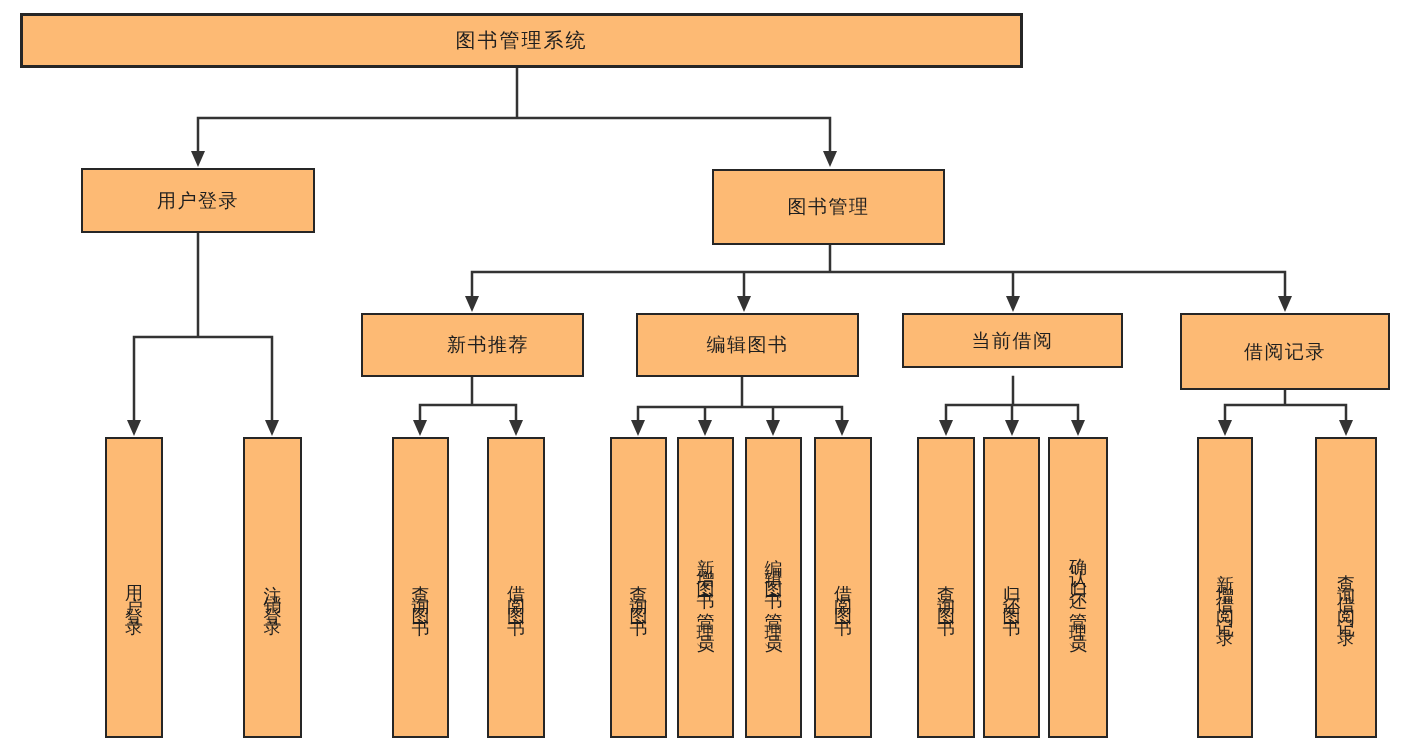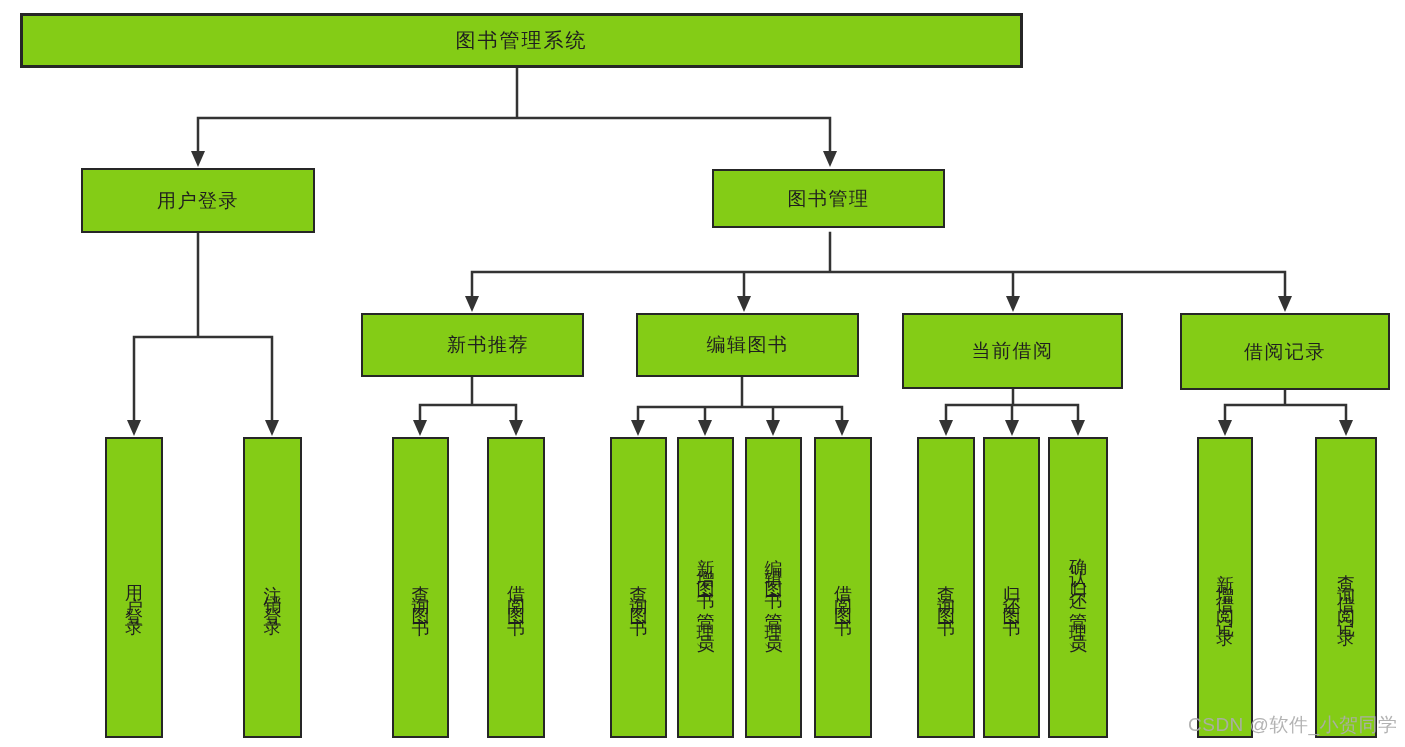--- a/index.html
+++ b/index.html
@@ -2,38 +2,38 @@
 <html><head>
 <meta charset="utf-8">
 <style>
   html,body { margin:0; padding:0; background:#ffffff; }
   .canvas {
     position:relative; width:1405px; height:747px; background:#ffffff;
     font-family:"Liberation Sans", sans-serif; color:#1f1f1f; overflow:hidden;
   }
   svg.connectors { position:absolute; left:0; top:0; width:1405px; height:747px; }
   .box {
-    position:absolute; background:#84cc16; border:2.5px solid #262626;
+    position:absolute; background:#fdba74; border:2.5px solid #262626;
     box-sizing:border-box; display:flex; align-items:center; justify-content:center;
   }
   .hbox span { font-size:19px; letter-spacing:1.5px; white-space:nowrap; }
   #n-root { border-width:3px; }
   #n-root span { font-size:20px; letter-spacing:2px; }
   .vbox span {
     writing-mode:vertical-lr; text-orientation:mixed;
     font-size:18px; line-height:1; letter-spacing:11px; padding-top:11px;
     white-space:nowrap;
   }
   
   #n-root        { left:20px;   top:13px;  width:1003px; height:55px; }
   #n-user-login  { left:81px;   top:168px; width:234px;  height:65px; }
-  #n-book-mgmt   { left:712px;  top:169px; width:233px;  height:59px;text-align:center; }
+  #n-book-mgmt   { left:712px;  top:169px; width:233px;  height:76px;text-align:center; }
   #n-nbr         { left:361px;  top:313px; width:223px;  height:64px;padding-left:31px; }
   #n-bb          { left:636px;  top:313px; width:223px;  height:64px; }
-  #n-cb          { left:902px;  top:313px; width:221px;  height:76px; }
+  #n-cb          { left:902px;  top:313px; width:221px;  height:55px; }
   #n-br          { left:1180px; top:313px; width:210px;  height:77px; }
   
   .vbox { top:437px; height:301px; }
   #n-ul-login    { left:105px;  width:58px; }
   #n-ul-logout   { left:243px;  width:59px; }
   #n-nbr-query   { left:392px;  width:57px; }
   #n-nbr-borrow  { left:487px;  width:58px; }
   #n-bb-query    { left:610px;  width:57px; }
   #n-bb-add      { left:677px;  width:57px; }
   #n-bb-edit     { left:745px;  width:57px; }
@@ -151,15 +151,14 @@
     <span>确认归还（管理员）</span>
   </div>
 
   <div class="box vbox" id="n-br-add">
     <span>新增借阅记录</span>
   </div>
   <div class="box vbox" id="n-br-query">
     <span>查询借阅记录</span>
   </div>
 
-  <div class="watermark">CSDN @软件_小贺同学</div>
 
 </div>
 
 </body></html>

